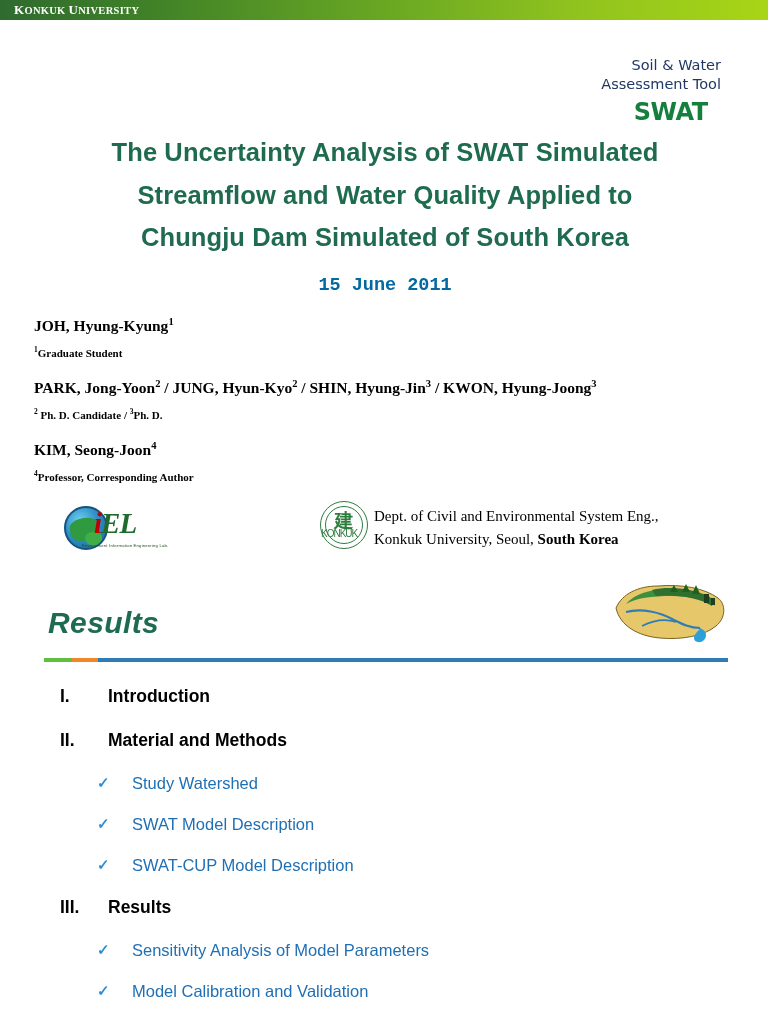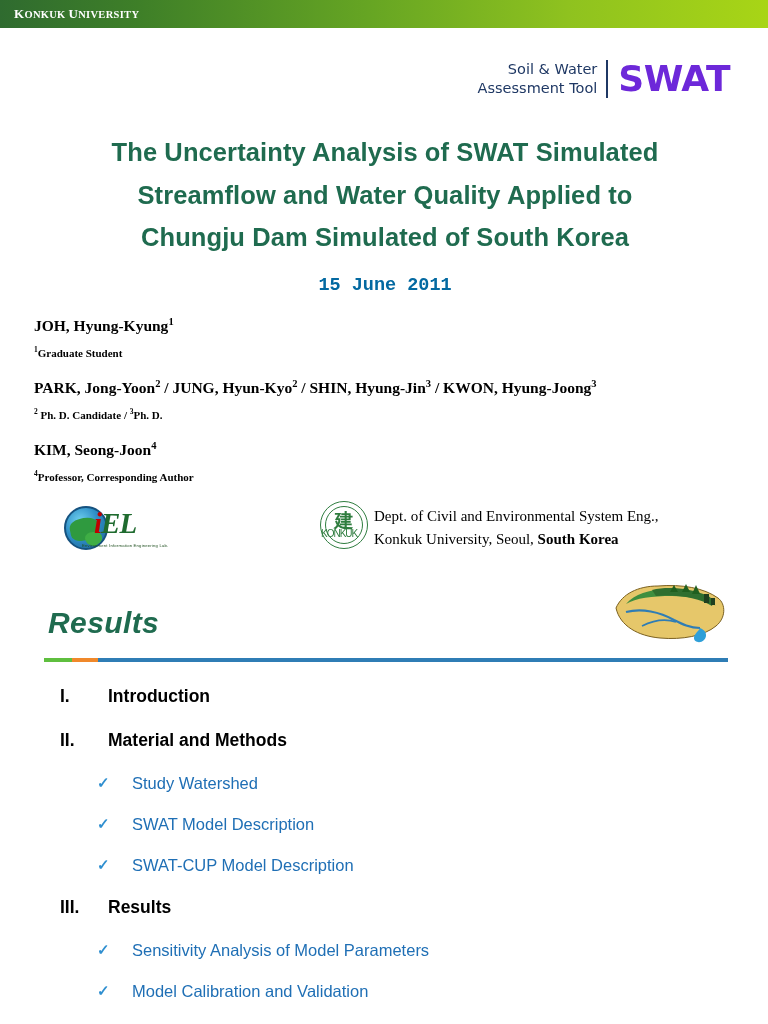--- a/index.html
+++ b/index.html
@@ -10,21 +10,21 @@
     height: 1024px;
     background: #ffffff;
     font-family: "Liberation Sans", sans-serif;
     overflow: hidden;
   }
 
   
   .header-bar {
     position: relative;
     width: 768px;
-    height: 28px;
+    height: 20px;
     background: linear-gradient(to right, #2f6b2f 0%, #3e7f28 18%, #66a523 48%, #8fc21f 74%, #a8d516 100%);
     display: flex;
     align-items: center;
   }
   .header-bar .uni-name {
     color: #ffffff;
     font-family: "Liberation Serif", serif;
     font-weight: bold;
     font-size: 13px;
     letter-spacing: 0.3px;
@@ -34,39 +34,40 @@
   .header-bar .uni-name .sc { font-size: 10.5px; }
 
   
   .swat-logo {
     position: absolute;
     top: 56px;
     right: 38px;
     display: flex;
     align-items: center;
     height: 46px;
+    flex-direction: column;
   }
   .swat-logo .swat-sub {
     text-align: right;
     font-family: "DejaVu Sans", sans-serif;
     color: #1f3864;
     font-size: 14.5px;
     line-height: 19px;
     padding-right: 9px;
   }
   .swat-logo .divider {
     width: 2px;
     height: 38px;
     background: #1f3864;
   }
   .swat-logo .swat-word {
     font-family: "DejaVu Sans", sans-serif;
     font-weight: bold;
-    font-size: 36px;
-    color: #6d28d9;
+    font-size: 24px;
+    color: #15803d;
     letter-spacing: -0.5px;
     padding-left: 10px;
     line-height: 36px;
   }
 
   
   .title-block {
     position: absolute;
     top: 131px;
     left: 40px;

